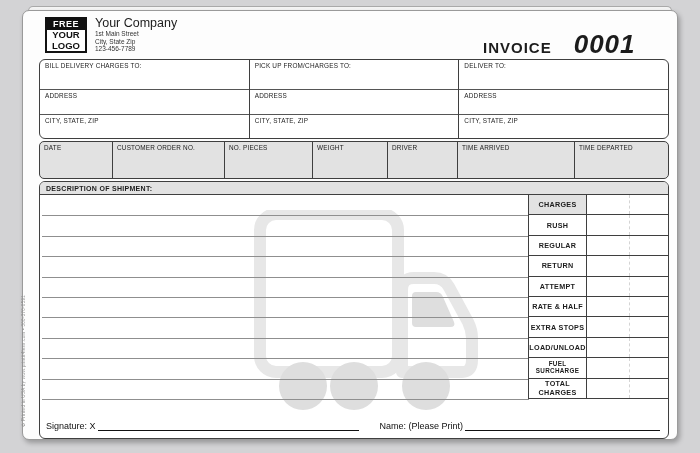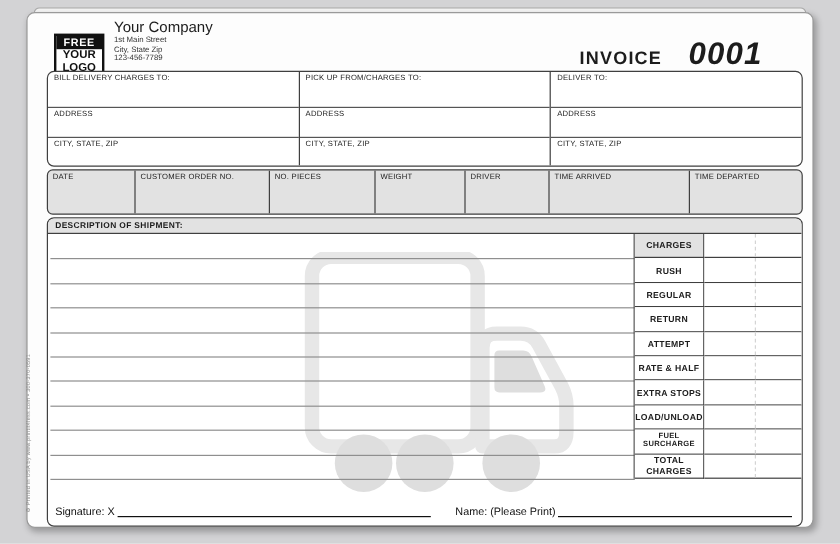--- a/index.html
+++ b/index.html
@@ -21,21 +21,21 @@
   }
 
   .sheet {
     position:absolute; left:22px; top:10px; width:656px; height:430px;
     background:#fdfdfd; border:1px solid #9a9a9a; border-radius:7px;
     box-shadow:2px 3px 5px rgba(0,0,0,0.28);
   }
 
   
   .logo-box {
-    position:absolute; left:22px; top:17px; width:42px; height:36px;
+    position:absolute; left:22px; top:6px; width:42px; height:36px;
     border:2px solid #111; background:#fff;
     display:flex; flex-direction:column; text-align:center;
   }
   .logo-free { background:#111; color:#fff; font-weight:bold; font-size:9px; line-height:11px; letter-spacing:0.5px; }
   .logo-line { font-weight:bold; font-size:9.5px; line-height:10.5px; color:#111; }
 
   .company { position:absolute; left:72px; top:5px; }
   .company-name { font-size:12.5px; font-weight:normal; line-height:14px; }
   .company-sub { font-size:6.5px; line-height:7.6px; color:#333; }
 

